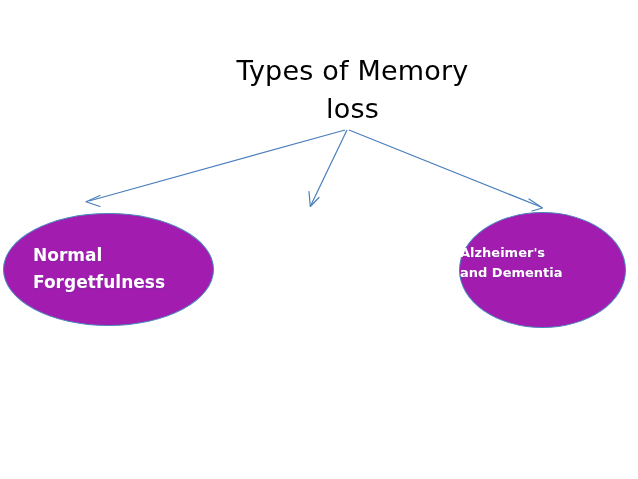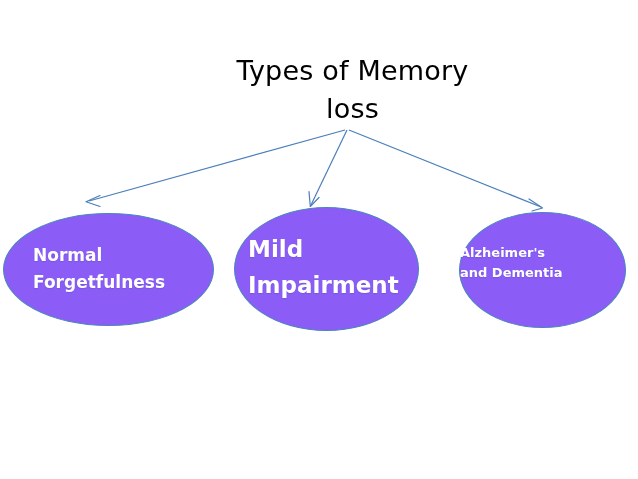--- a/index.html
+++ b/index.html
@@ -36,21 +36,21 @@
     font-family: "DejaVu Sans", sans-serif;
     font-size: 27px;
     font-weight: 400;
     line-height: 1.42;
     letter-spacing: 0.2px;
     white-space: pre-line;
   }
   .node {
     position: absolute;
     border-radius: 50%;
-    background: #8b5cf6;
+    background: #a21caf;
     border: 1px solid #4a86bd;
     box-sizing: border-box;
     display: flex;
     align-items: center;
   }
   .node-label {
     color: #ffffff;
     font-family: "DejaVu Sans", sans-serif;
     font-weight: 700;
     line-height: 1.55;
@@ -111,23 +111,19 @@
   </svg>
 
   <div class="title-block">Types of Memory
 loss</div>
 
   <div class="node" id="node-normal">
     <span class="node-label">Normal
 Forgetfulness</span>
   </div>
 
-  <div class="node" id="node-mild">
-    <span class="node-label">Mild
-Impairment</span>
-  </div>
 
   <div class="node" id="node-alz">
     <span class="node-label">Alzheimer's
 and Dementia</span>
   </div>
 
 </div>
 
 </body></html>

